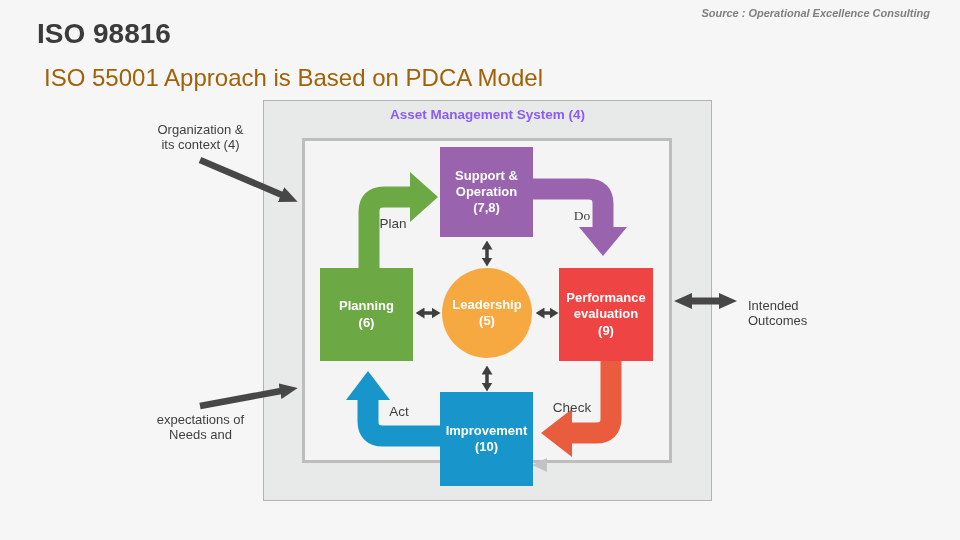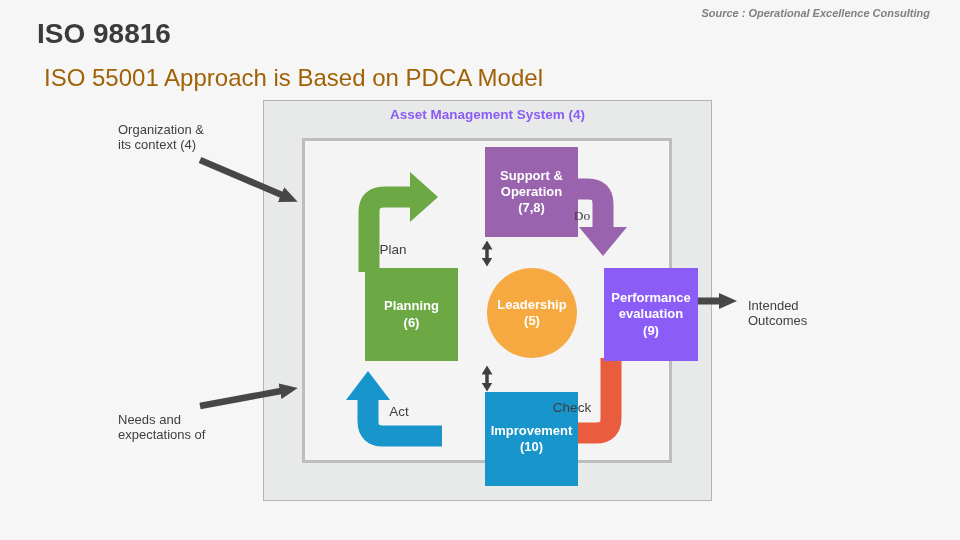--- a/index.html
+++ b/index.html
@@ -15,28 +15,28 @@
   .subtitle{left:44px;top:64px;font-size:24px;color:#a16207;}
   .source{right:30px;top:7px;font-size:11px;font-style:italic;font-weight:700;color:#7f7f7f;}
   
   .outer-box{left:263px;top:100px;width:449px;height:401px;background:#e8e9e9;border:1px solid #b3b3b3;box-sizing:border-box;z-index:1;}
   .inner-box{left:302px;top:138px;width:370px;height:325px;background:#f4f4f4;border:3px solid #bdbdbd;box-sizing:border-box;z-index:1;}
   .ams-label{left:263px;top:107px;width:449px;text-align:center;font-size:13.5px;font-weight:700;color:#8b5cf6;z-index:2;}
   
   svg.arrow-layer{left:0;top:0;z-index:2;}
   
   .node{z-index:3;display:flex;align-items:center;justify-content:center;text-align:center;
-        color:#fff;font-weight:700;font-size:13px;line-height:1.25;box-sizing:border-box;margin-left:45px;}
+        color:#fff;font-weight:700;font-size:13px;line-height:1.25;box-sizing:border-box;}
   .node .stack div{white-space:nowrap;}
   .circle{border-radius:50%;align-items:center;}
   
   .pdca{z-index:4;transform:translate(-50%,-50%);font-size:13.5px;color:#3f3f3f;white-space:nowrap;}
   
   .annot{z-index:4;font-size:13px;line-height:1.18;color:#3f3f3f;}
-  .annot.center{}
+  .annot.center{text-align:center;}
 </style>
 </head>
 <body>
 
 <div class="abs title">ISO 98816</div>
 <div class="abs subtitle">ISO 55001 Approach is Based on PDCA Model</div>
 <div class="abs source">Source : Operational Excellence Consulting</div>
 
 <div class="abs outer-box"></div>
 <div class="abs inner-box"></div>
@@ -91,46 +91,46 @@
   </div>
 </div>
 
 <div class="abs node circle" style="left: 442px; top: 268px; width: 90px; height: 90px; background-color: rgb(247, 169, 65);">
   <div class="stack">
     <div>Leadership</div>
     <div>(5)</div>
   </div>
 </div>
 
-<div class="abs node" style="left: 559px; top: 268px; width: 94px; height: 93px; background-color: #8b5cf6;">
+<div class="abs node" style="left: 559px; top: 268px; width: 94px; height: 93px; background-color: #ef4444;">
   <div class="stack">
     <div>Performance</div>
     <div>evaluation</div>
     <div>(9)</div>
   </div>
 </div>
 
 <div class="abs node" style="left: 440px; top: 392px; width: 93px; height: 94px; background-color: rgb(24, 150, 203);">
   <div class="stack">
     <div>Improvement</div>
     <div>(10)</div>
   </div>
 </div>
 
-<div class="abs pdca" style="left:393px;top:223px;margin-top:26px;">Plan</div>
+<div class="abs pdca" style="left:393px;top:223px;">Plan</div>
 <div class="abs pdca" style="left:582px;top:216px;font-family:Liberation Serif, serif;">Do</div>
 <div class="abs pdca" style="left:572px;top:407px;">Check</div>
 <div class="abs pdca" style="left:399px;top:411px;">Act</div>
 
 <div class="abs annot center" style="left:118px;top:122px;width:165px;">
   <div>Organization &amp;</div>
   <div>its context (4)</div>
 </div>
 
 <div class="abs annot center" style="left:118px;top:412px;width:165px;">
+  <div>expectations of</div>
   <div>Needs and</div>
-  <div>expectations of</div>
 </div>
 
 <div class="abs annot" style="left:748px;top:298px;">
   <div>Intended</div>
   <div>Outcomes</div>
 </div>
 
 </body></html>

